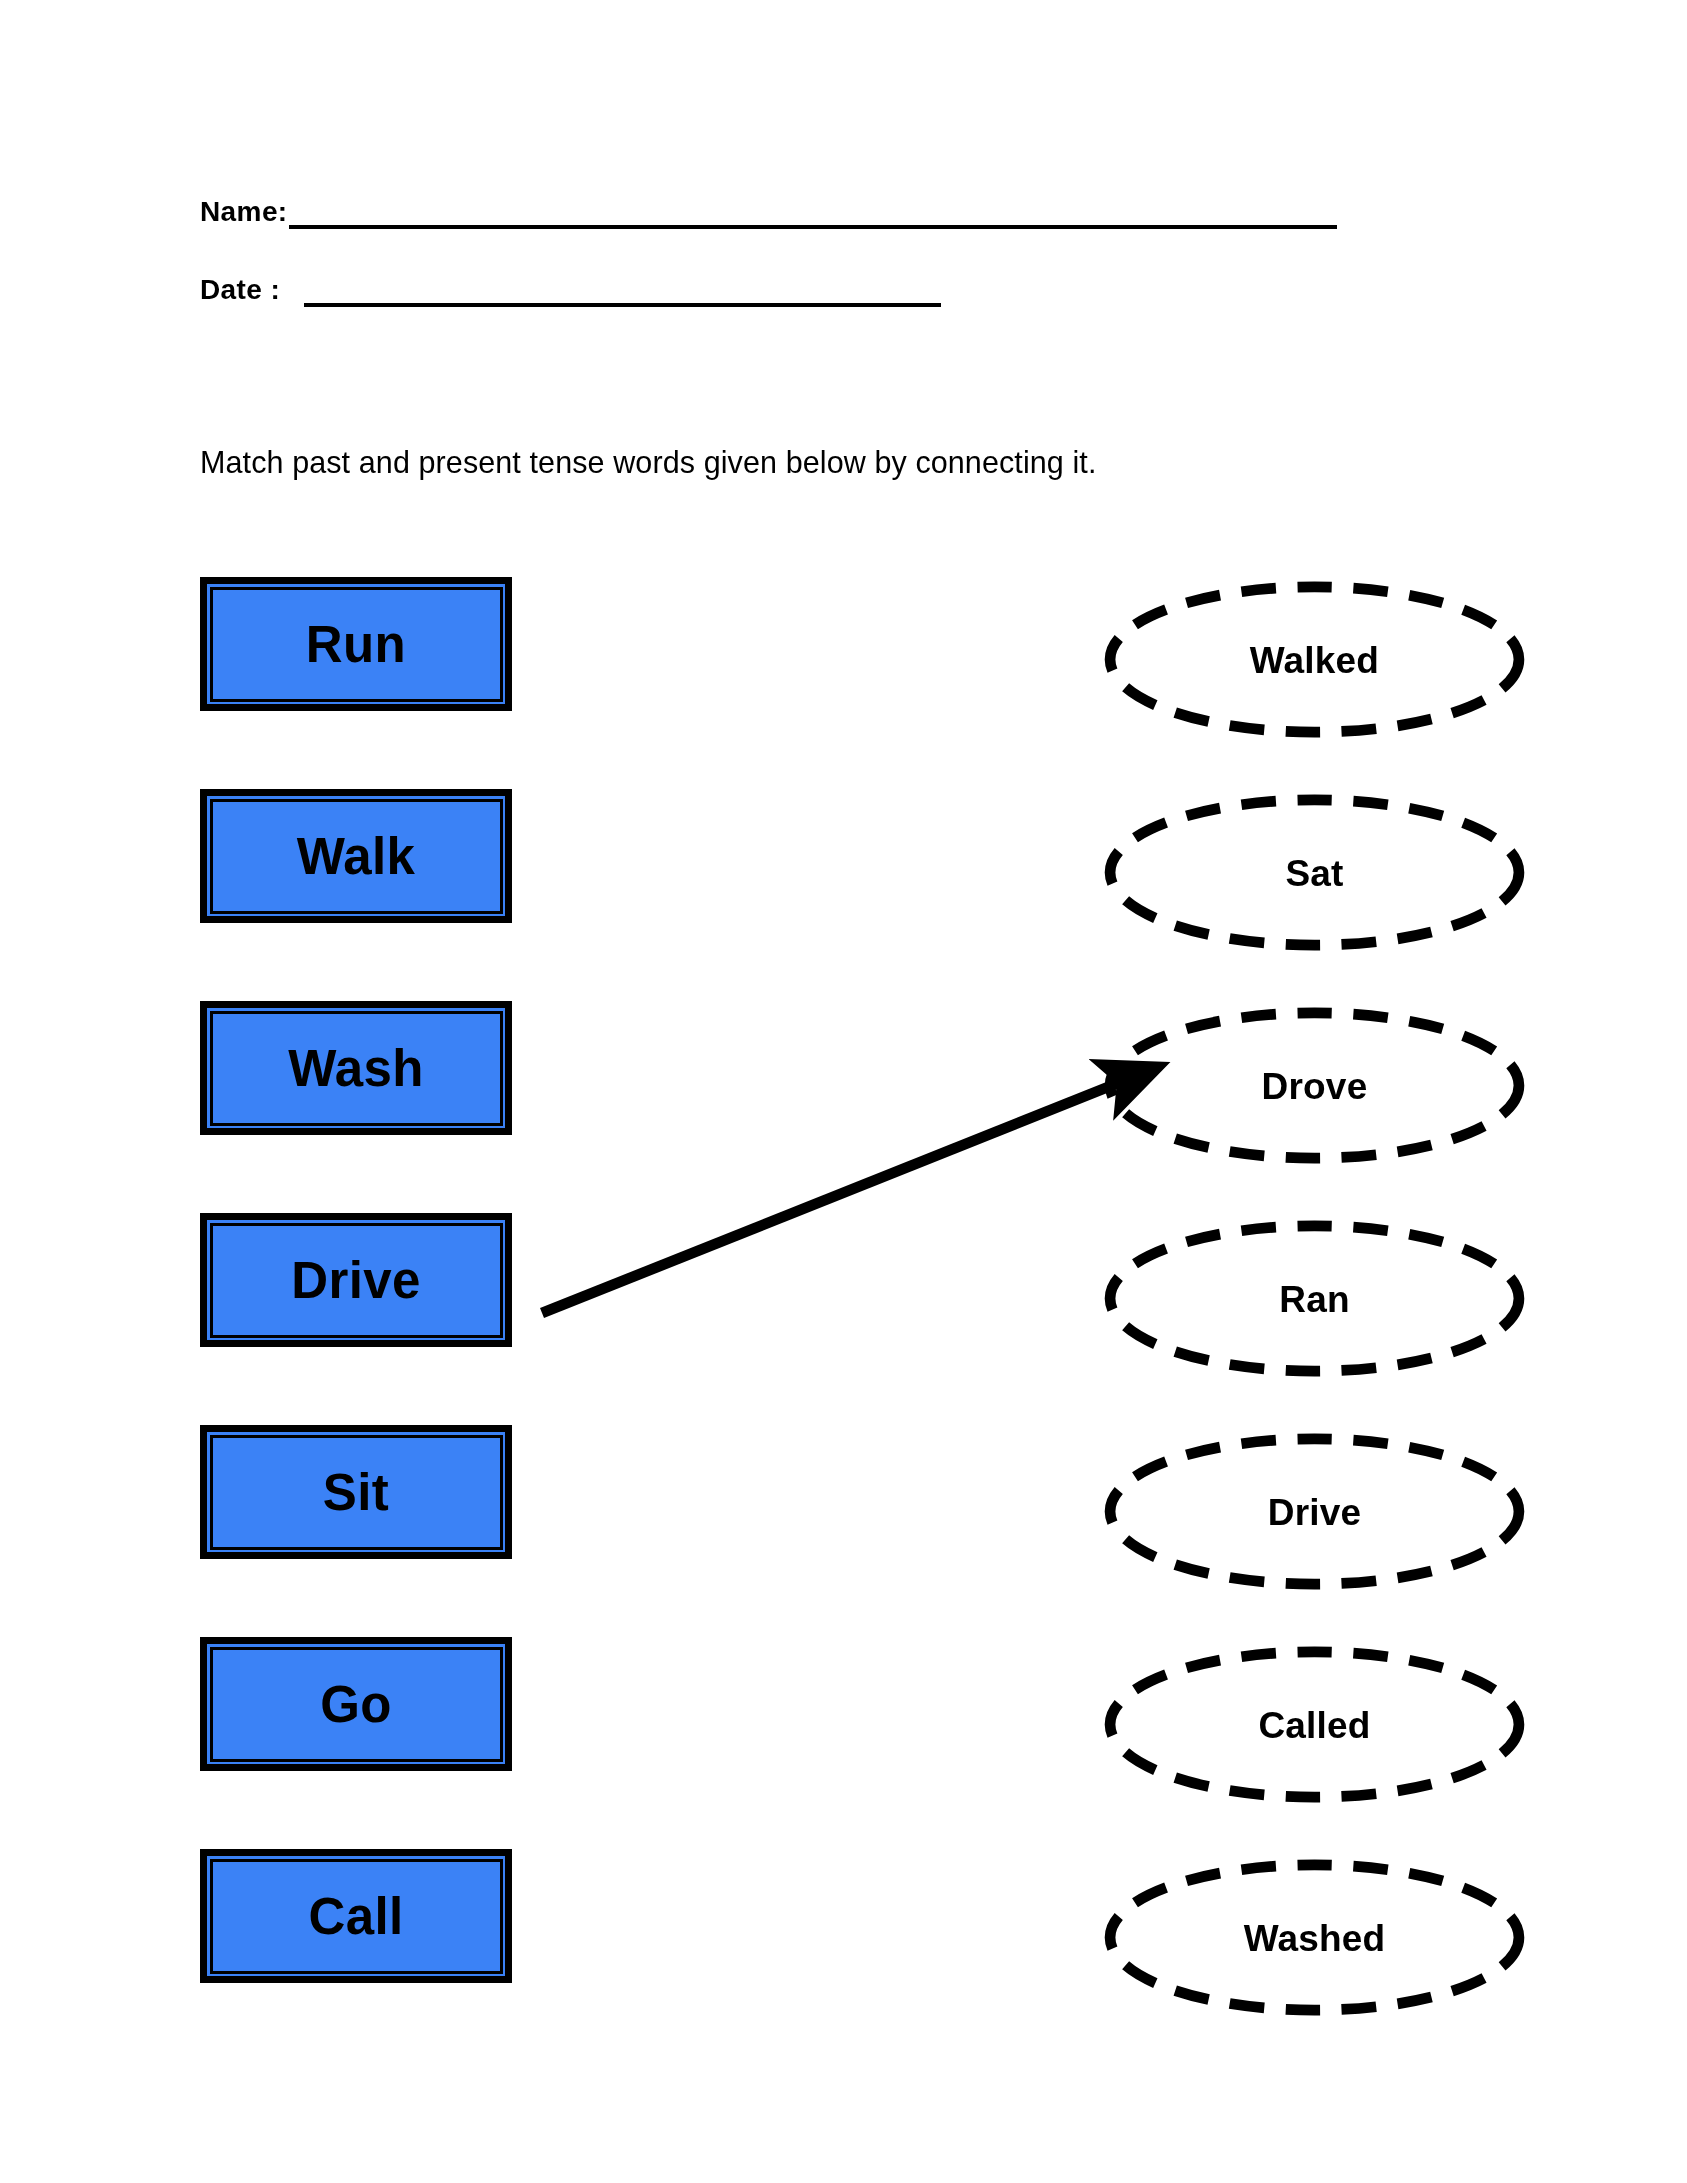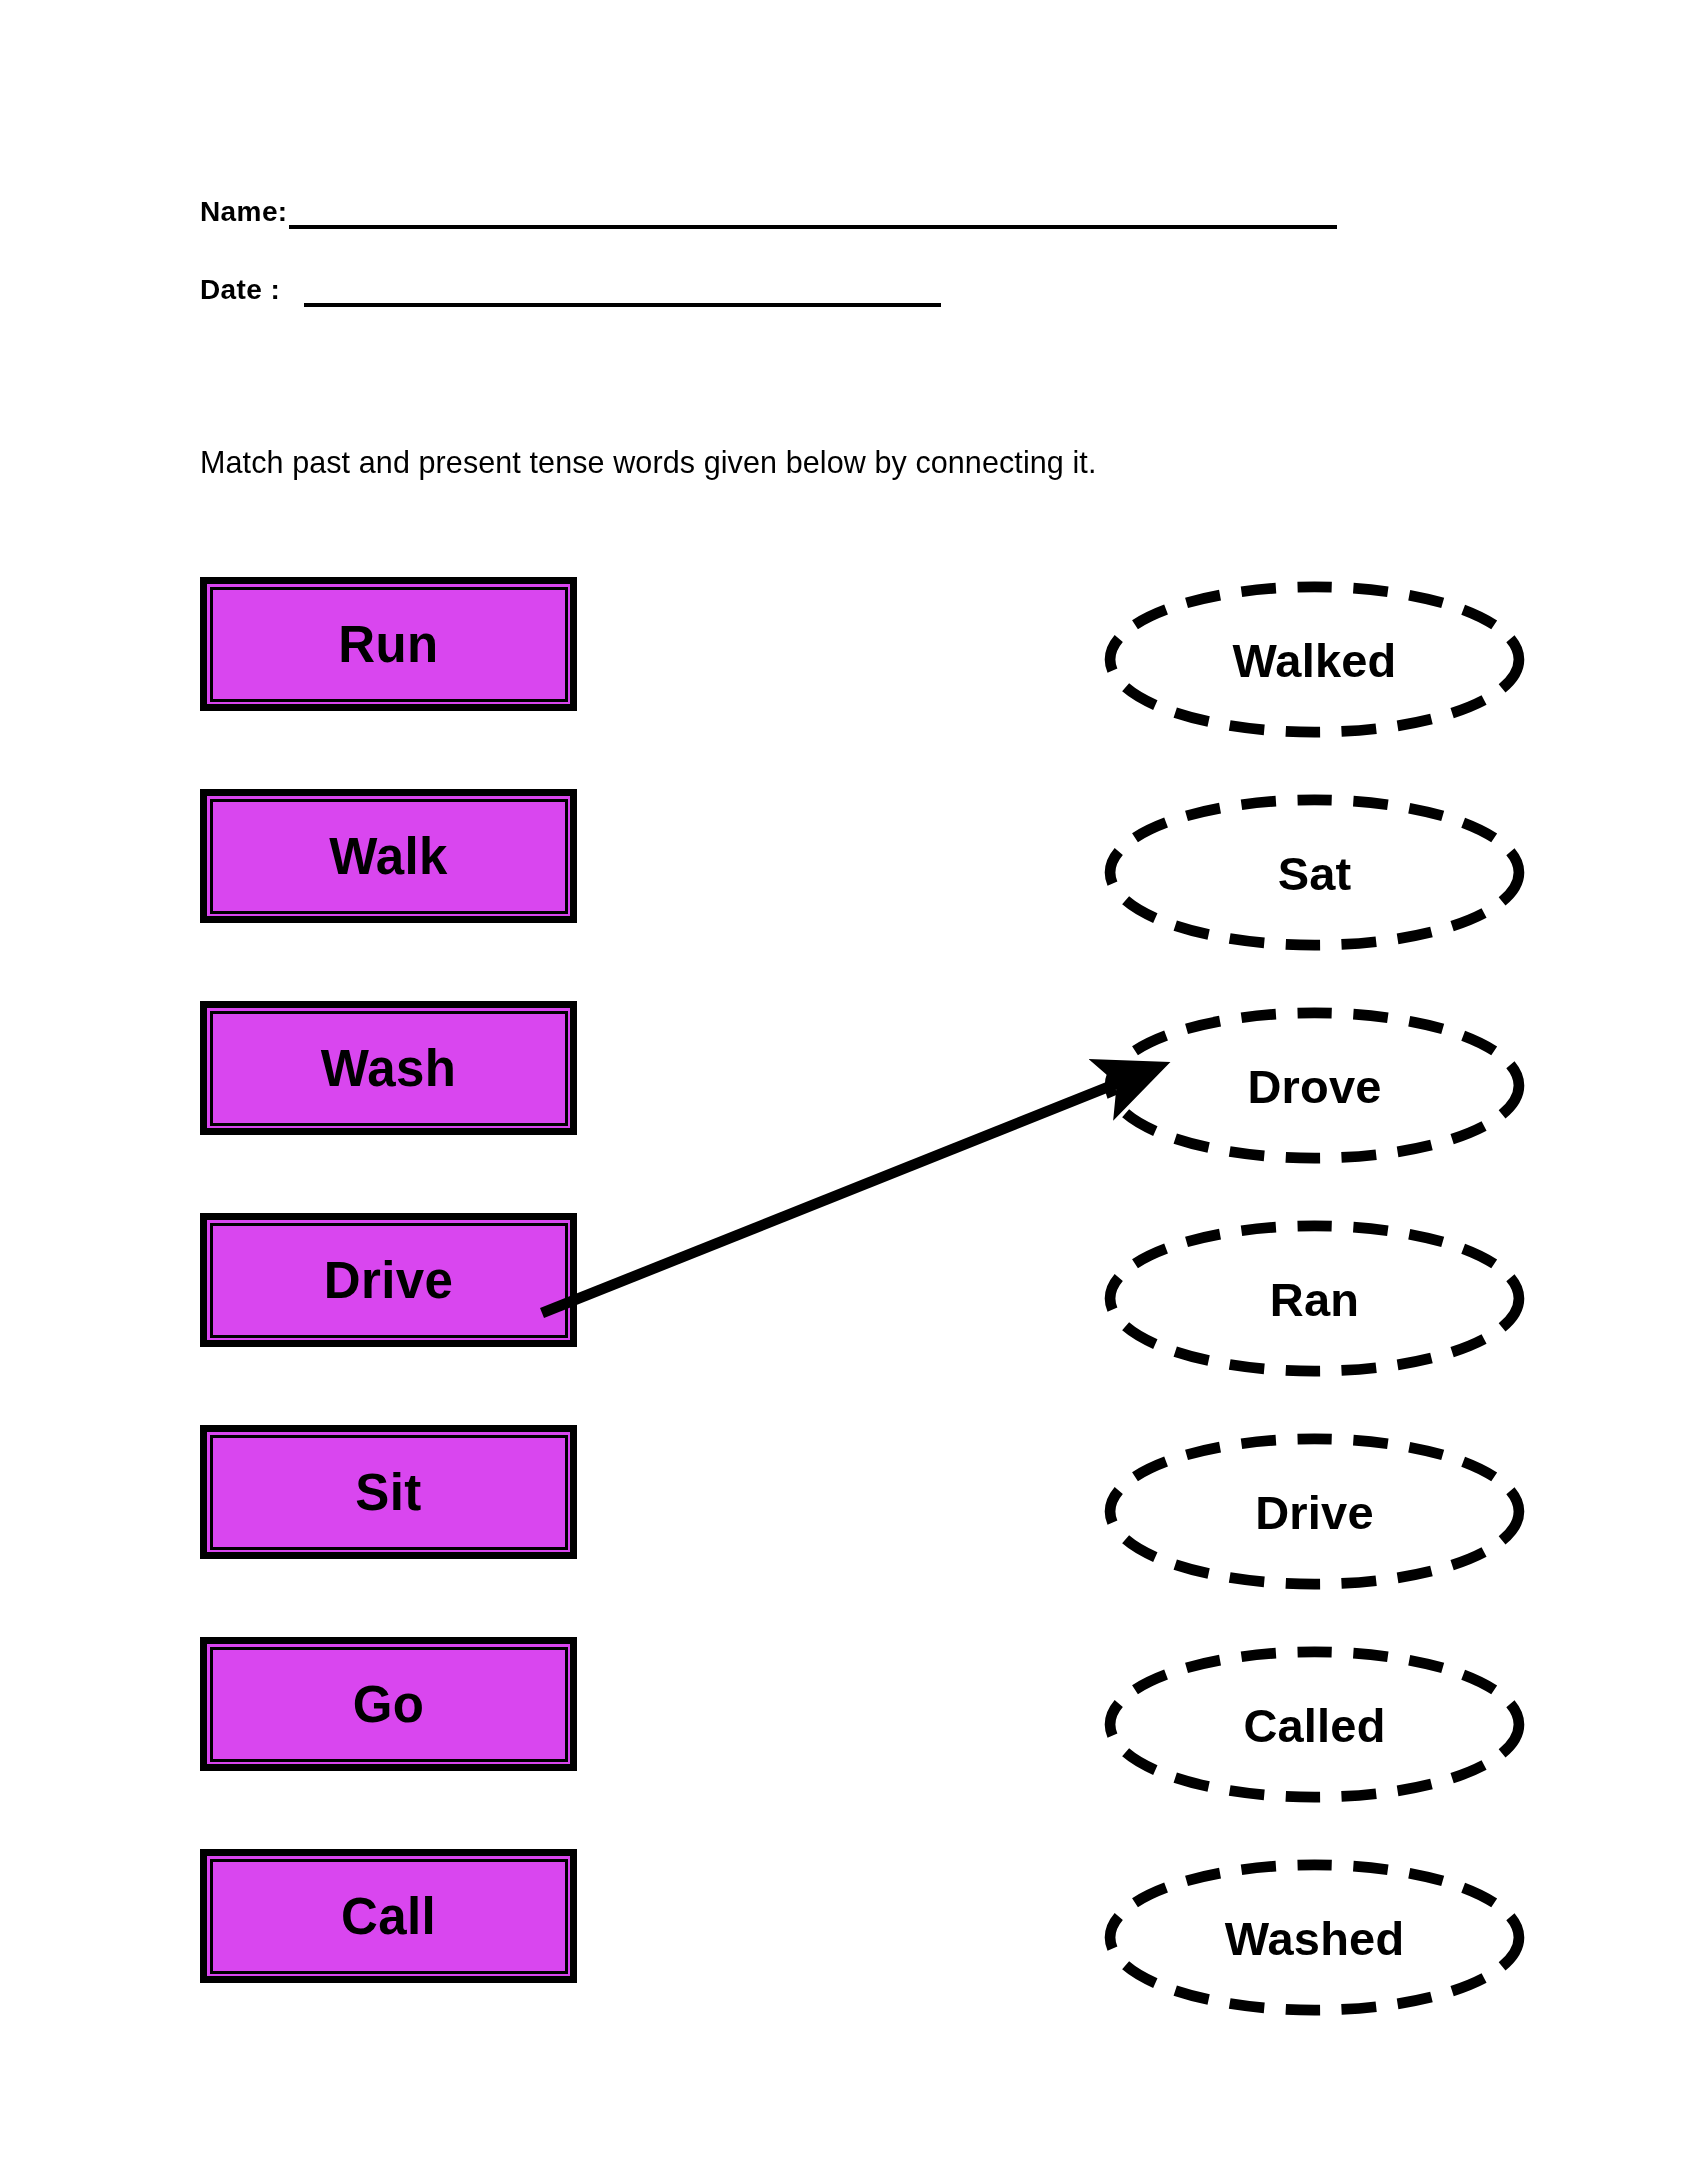--- a/index.html
+++ b/index.html
@@ -55,25 +55,25 @@
   .col {
     position: absolute;
     top: 577px;
   }
   #left-col  { left: 200px;  width: 379px; }
   #right-col { left: 1101px; width: 437px; }
 
   
   .word-box {
     position: relative;
-    width: 377px;
+    width: 312px;
     height: 134px;
     box-sizing: border-box;
     border: 7.4px solid #000000;
-    background: #d946ef;
+    background: #3b82f6;
     margin-bottom: 78px;
   }
   .word-box::after {
     content: "";
     position: absolute;
     left: 2.5px;
     top: 2.5px;
     right: 2.5px;
     bottom: 2.5px;
     border: 3.3px solid #000000;
@@ -107,21 +107,21 @@
     height: 100%;
     display: block;
   }
   .word-oval .word-text {
     position: absolute;
     left: 0;
     right: 0;
     top: 50%;
     transform: translateY(-50%);
     text-align: center;
-    font-size: 47px;
+    font-size: 37px;
     font-weight: bold;
     line-height: 1;
     letter-spacing: 0.2px;
   }
 
   
   #connector-layer {
     position: absolute;
     left: 0;
     top: 0;

